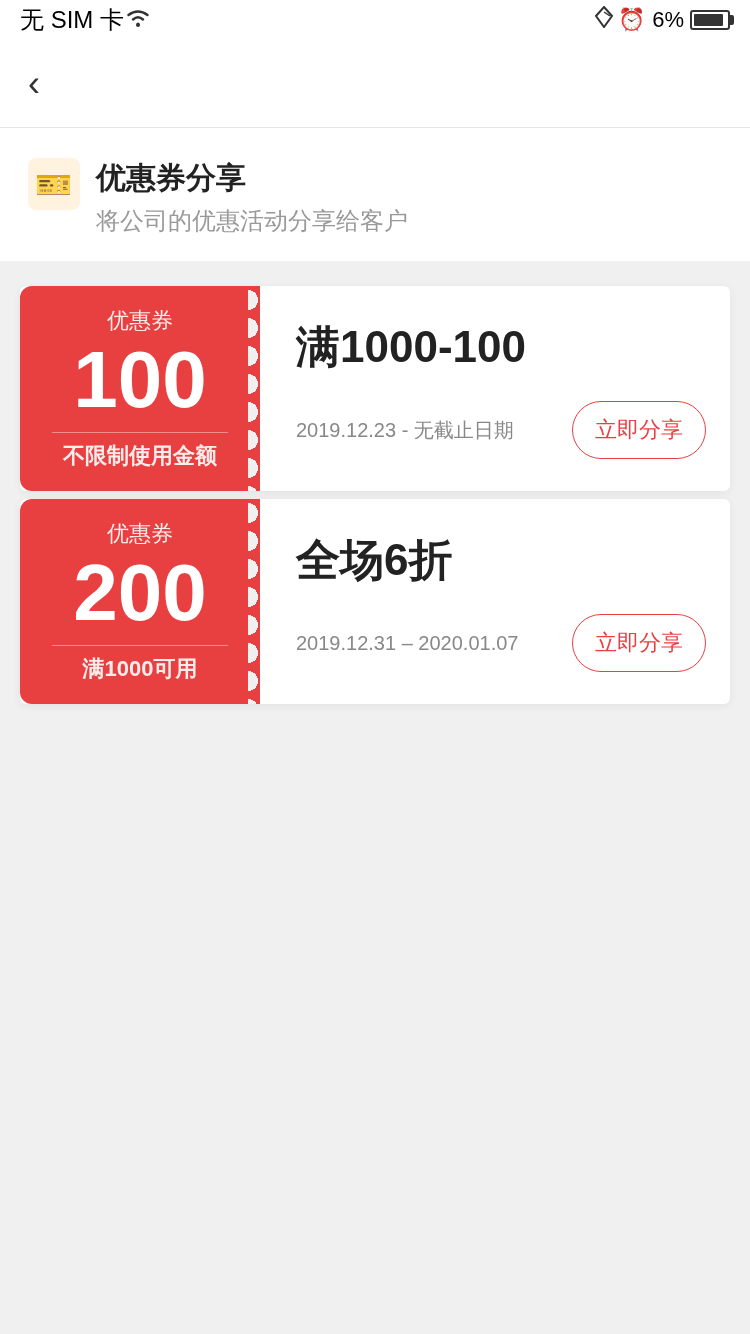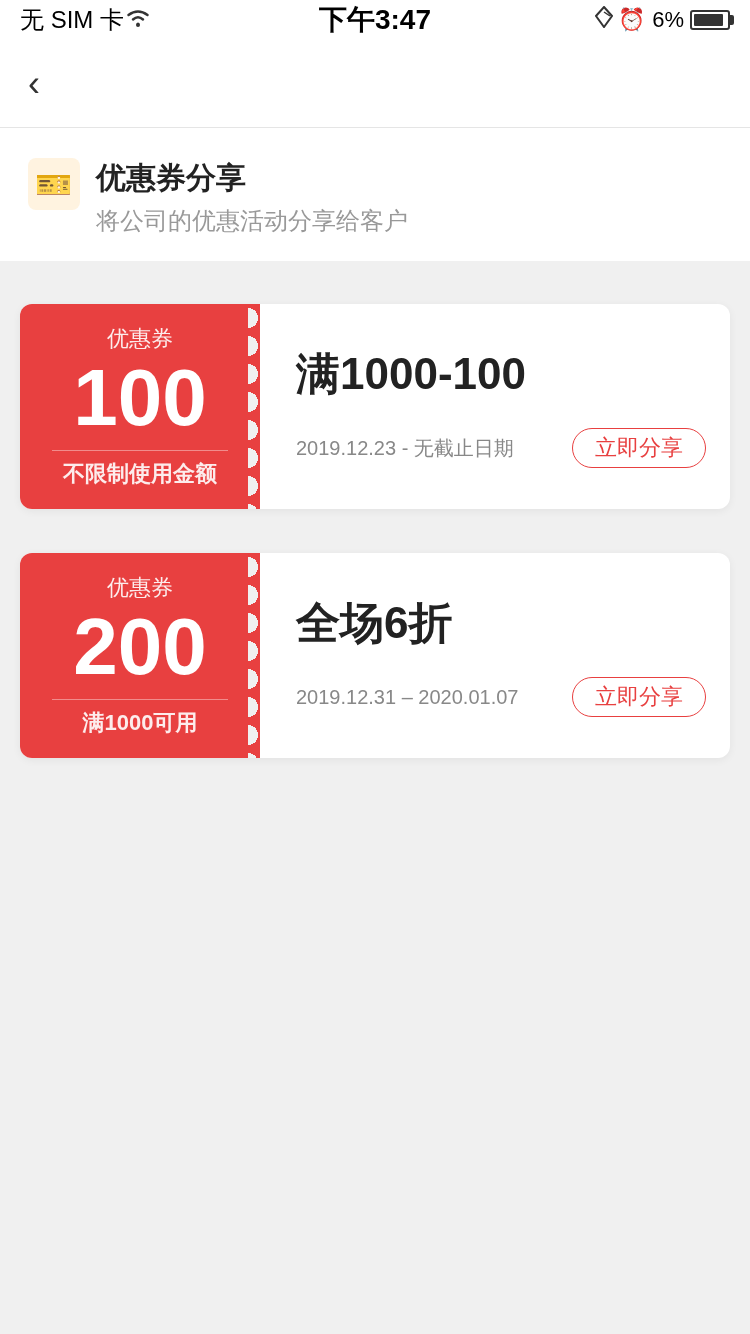--- a/index.html
+++ b/index.html
@@ -130,22 +130,22 @@
     .coupon-list {
       padding: 20px 0;
       display: flex;
       flex-direction: column;
       gap: 0;
       background: #f0f0f0;
     }
 
     .coupon-card {
       background: #fff;
-      margin: 22px 20px;
-      border-radius: 12px;
+      margin: 4px 20px;
+      border-radius: 6px;
       overflow: visible;
       display: flex;
       box-shadow: 0 2px 8px rgba(0,0,0,0.06);
       position: relative;
     }
 
     
     .coupon-left {
       width: 240px;
       background: #e84040;
@@ -228,21 +228,21 @@
       gap: 10px;
     }
     .coupon-date {
       font-size: 20px;
       color: #888;
       flex: 1;
     }
     .share-btn {
       border: 1.5px solid #e84040;
       border-radius: 30px;
-      padding: 4px 22px;
+      padding: 13px 22px;
       font-size: 22px;
       color: #e84040;
       background: #fff;
       cursor: pointer;
       white-space: nowrap;
       flex-shrink: 0;
       font-family: Liberation Serif, serif;
     }
 
     
@@ -260,21 +260,20 @@
     <span>无 SIM 卡</span>
     <span>
       <svg width="28" height="22" viewBox="0 0 28 22">
         <path d="M14 18 L14 18" stroke="#333" stroke-width="3" stroke-linecap="round"></path>
         <path d="M9 13.5 Q14 9 19 13.5" stroke="#333" stroke-width="2.5" fill="none" stroke-linecap="round"></path>
         <path d="M4.5 9 Q14 2 23.5 9" stroke="#333" stroke-width="2.5" fill="none" stroke-linecap="round"></path>
         <circle cx="14" cy="19" r="2" fill="#333"></circle>
       </svg>
     </span>
   </div>
-  <div class="status-center">下午3:47</div>
   <div class="status-right">
     <span>
       <svg width="18" height="22" viewBox="0 0 18 22" fill="none">
         <path d="M9 1 L17 10 L9 21 L1 10 Z" stroke="#333" stroke-width="2" fill="none"></path>
         <path d="M9 6 L15 10" stroke="#333" stroke-width="1.5"></path>
       </svg>
     </span>
     <span>⏰</span>
     <span>6%</span>
     <span class="battery-icon">

